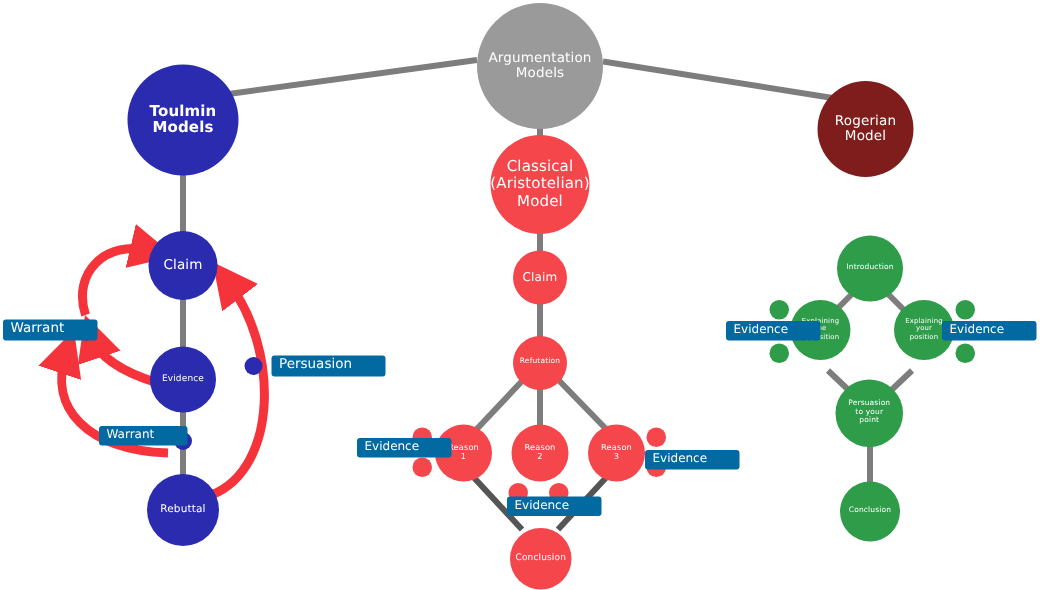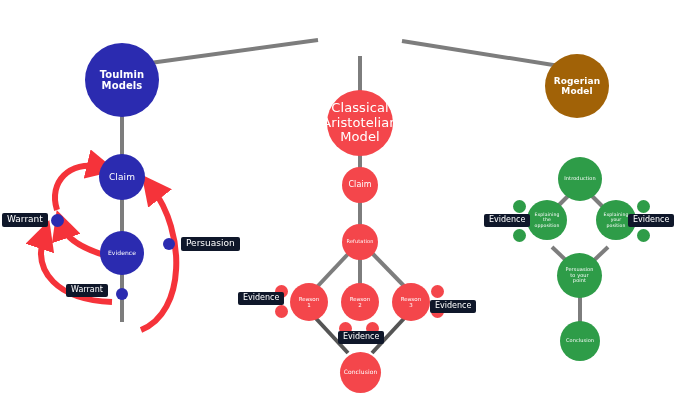--- a/index.html
+++ b/index.html
@@ -33,23 +33,23 @@
     padding: 2px;
     white-space: pre-line;
     letter-spacing: .1px;
   }
   .dot {
     position: absolute;
     border-radius: 50%;
   }
   .tag {
     position: absolute;
-    background: #0f172a;
+    background: #0369a1;
     color: #ffffff;
-    padding: 2px 5px 3px 5px;
+    padding: 2px 22px 3px 5px;
     border-radius: 2px;
     white-space: nowrap;
     line-height: 1;
     text-align: center;
   }
   svg.links {
     position: absolute;
     inset: 0;
     width: 700px;
     height: 393px;
@@ -102,39 +102,42 @@
 
     <path d="M57,210 C48,182 70,160 100,167" fill="none" stroke="#f5333a" stroke-width="6" marker-end="url(#redhead)"></path>
 
     <path d="M104,255 C82,248 66,238 62,226" fill="none" stroke="#f5333a" stroke-width="6" marker-end="url(#redhead)"></path>
 
     <path d="M112,302 C58,300 32,272 44,236" fill="none" stroke="#f5333a" stroke-width="6" marker-end="url(#redhead)"></path>
 
     <path d="M141,330 C186,312 186,232 152,188" fill="none" stroke="#f5333a" stroke-width="6" marker-end="url(#redhead)"></path>
   </svg>
 
+  <div class="node" style="left:318px; top:2px; width:84px; height:84px; background:#9a9a9a; font-size:9px;">Argumentation
+Models</div>
 
   <div class="node" style="left:85px; top:43px; width:74px; height:74px; background:#2b2bb0; font-size:10px; font-weight:bold;">Toulmin
 Models</div>
 
   <div class="node" style="left:99px; top:154px; width:46px; height:46px; background:#2b2bb0; font-size:9px;">Claim</div>
 
   <div class="node" style="left:100px; top:231px; width:44px; height:44px; background:#2b2bb0; font-size:6px;">Evidence</div>
 
+  <div class="node" style="left:98px; top:316px; width:48px; height:48px; background:#2b2bb0; font-size:7px;">Rebuttal</div>
 
   <div class="dot" style="left:51px; top:214px; width:13px; height:13px; background:#2b2bb0;"></div>
   <div class="tag" style="left:2px; top:213px; font-size:9px;">Warrant</div>
 
   <div class="dot" style="left:163px; top:238px; width:12px; height:12px; background:#2b2bb0;"></div>
   <div class="tag" style="left:181px; top:237px; font-size:9px;">Persuasion</div>
 
   <div class="dot" style="left:116px; top:288px; width:12px; height:12px; background:#2b2bb0;"></div>
   <div class="tag" style="left:66px; top:284px; font-size:8px;">Warrant</div>
 
-  <div class="node" style="left:327px; top:90px; width:66px; height:66px; background:#f4464b; font-size:13px;">Classical
+  <div class="node" style="left:327px; top:90px; width:66px; height:66px; background:#f4464b; font-size:10px;">Classical
 (Aristotelian)
 Model</div>
 
   <div class="node" style="left:342px; top:167px; width:36px; height:36px; background:#f4464b; font-size:8px;">Claim</div>
 
   <div class="node" style="left:342px; top:224px; width:36px; height:36px; background:#f4464b; font-size:5px;">Refutation</div>
 
   <div class="node" style="left:290px; top:283px; width:38px; height:38px; background:#f4464b; font-size:5.5px;">Reason
 1</div>
 
@@ -151,21 +154,21 @@
   <div class="tag" style="left:238px; top:292px; font-size:8px;">Evidence</div>
 
   <div class="dot" style="left:339px; top:322px; width:13px; height:13px; background:#f4464b;"></div>
   <div class="dot" style="left:366px; top:322px; width:13px; height:13px; background:#f4464b;"></div>
   <div class="tag" style="left:338px; top:331px; font-size:8px;">Evidence</div>
 
   <div class="dot" style="left:431px; top:285px; width:13px; height:13px; background:#f4464b;"></div>
   <div class="dot" style="left:431px; top:305px; width:13px; height:13px; background:#f4464b;"></div>
   <div class="tag" style="left:430px; top:300px; font-size:8px;">Evidence</div>
 
-  <div class="node" style="left:545px; top:54px; width:64px; height:64px; background:#a16207; font-size:9px; font-weight:bold;">Rogerian
+  <div class="node" style="left:545px; top:54px; width:64px; height:64px; background:#7f1d1d; font-size:9px; font-weight:normal;">Rogerian
 Model</div>
 
   <div class="node" style="left:558px; top:157px; width:44px; height:44px; background:#2e9c48; font-size:5px;">Introduction</div>
 
   <div class="node" style="left:527px; top:200px; width:40px; height:40px; background:#2e9c48; font-size:4.6px;">Explaining
 the
 opposition</div>
 
   <div class="node" style="left:596px; top:200px; width:40px; height:40px; background:#2e9c48; font-size:4.6px;">Explaining
 your

